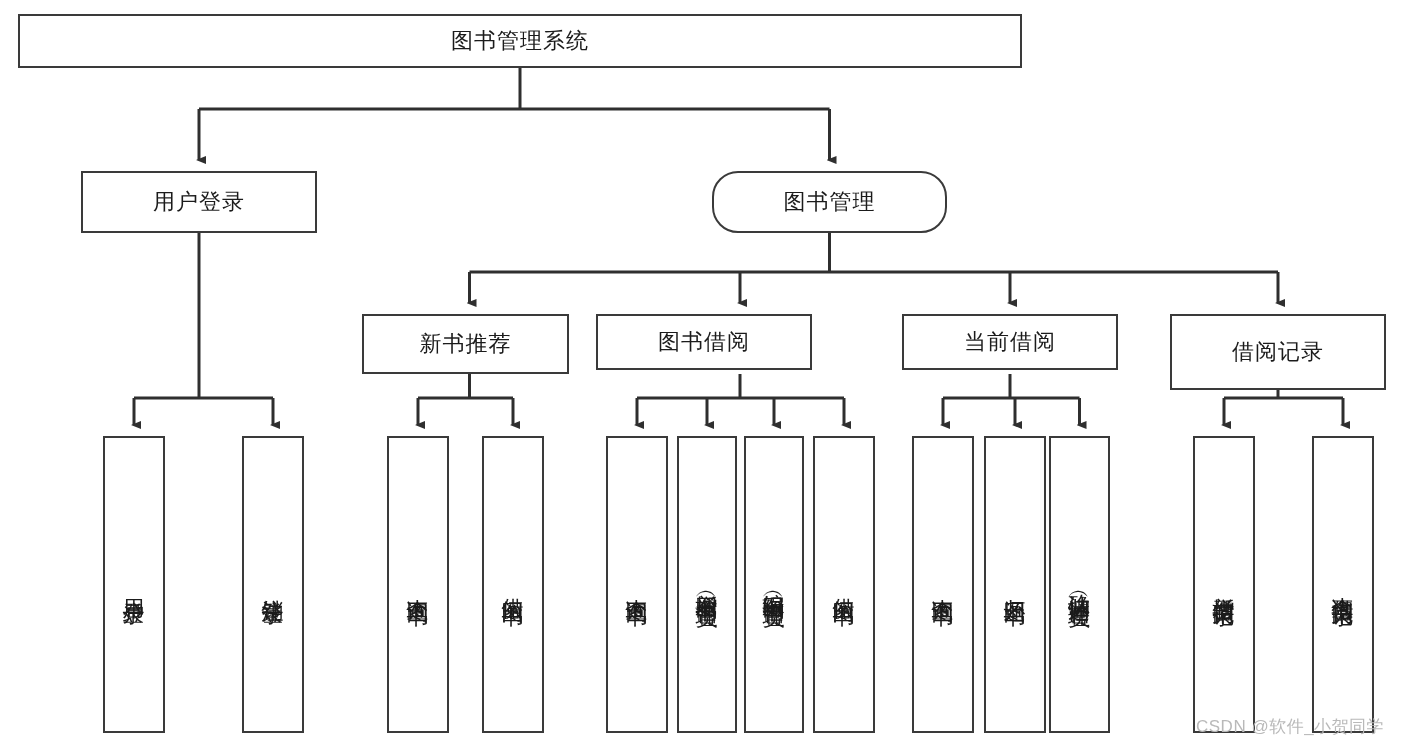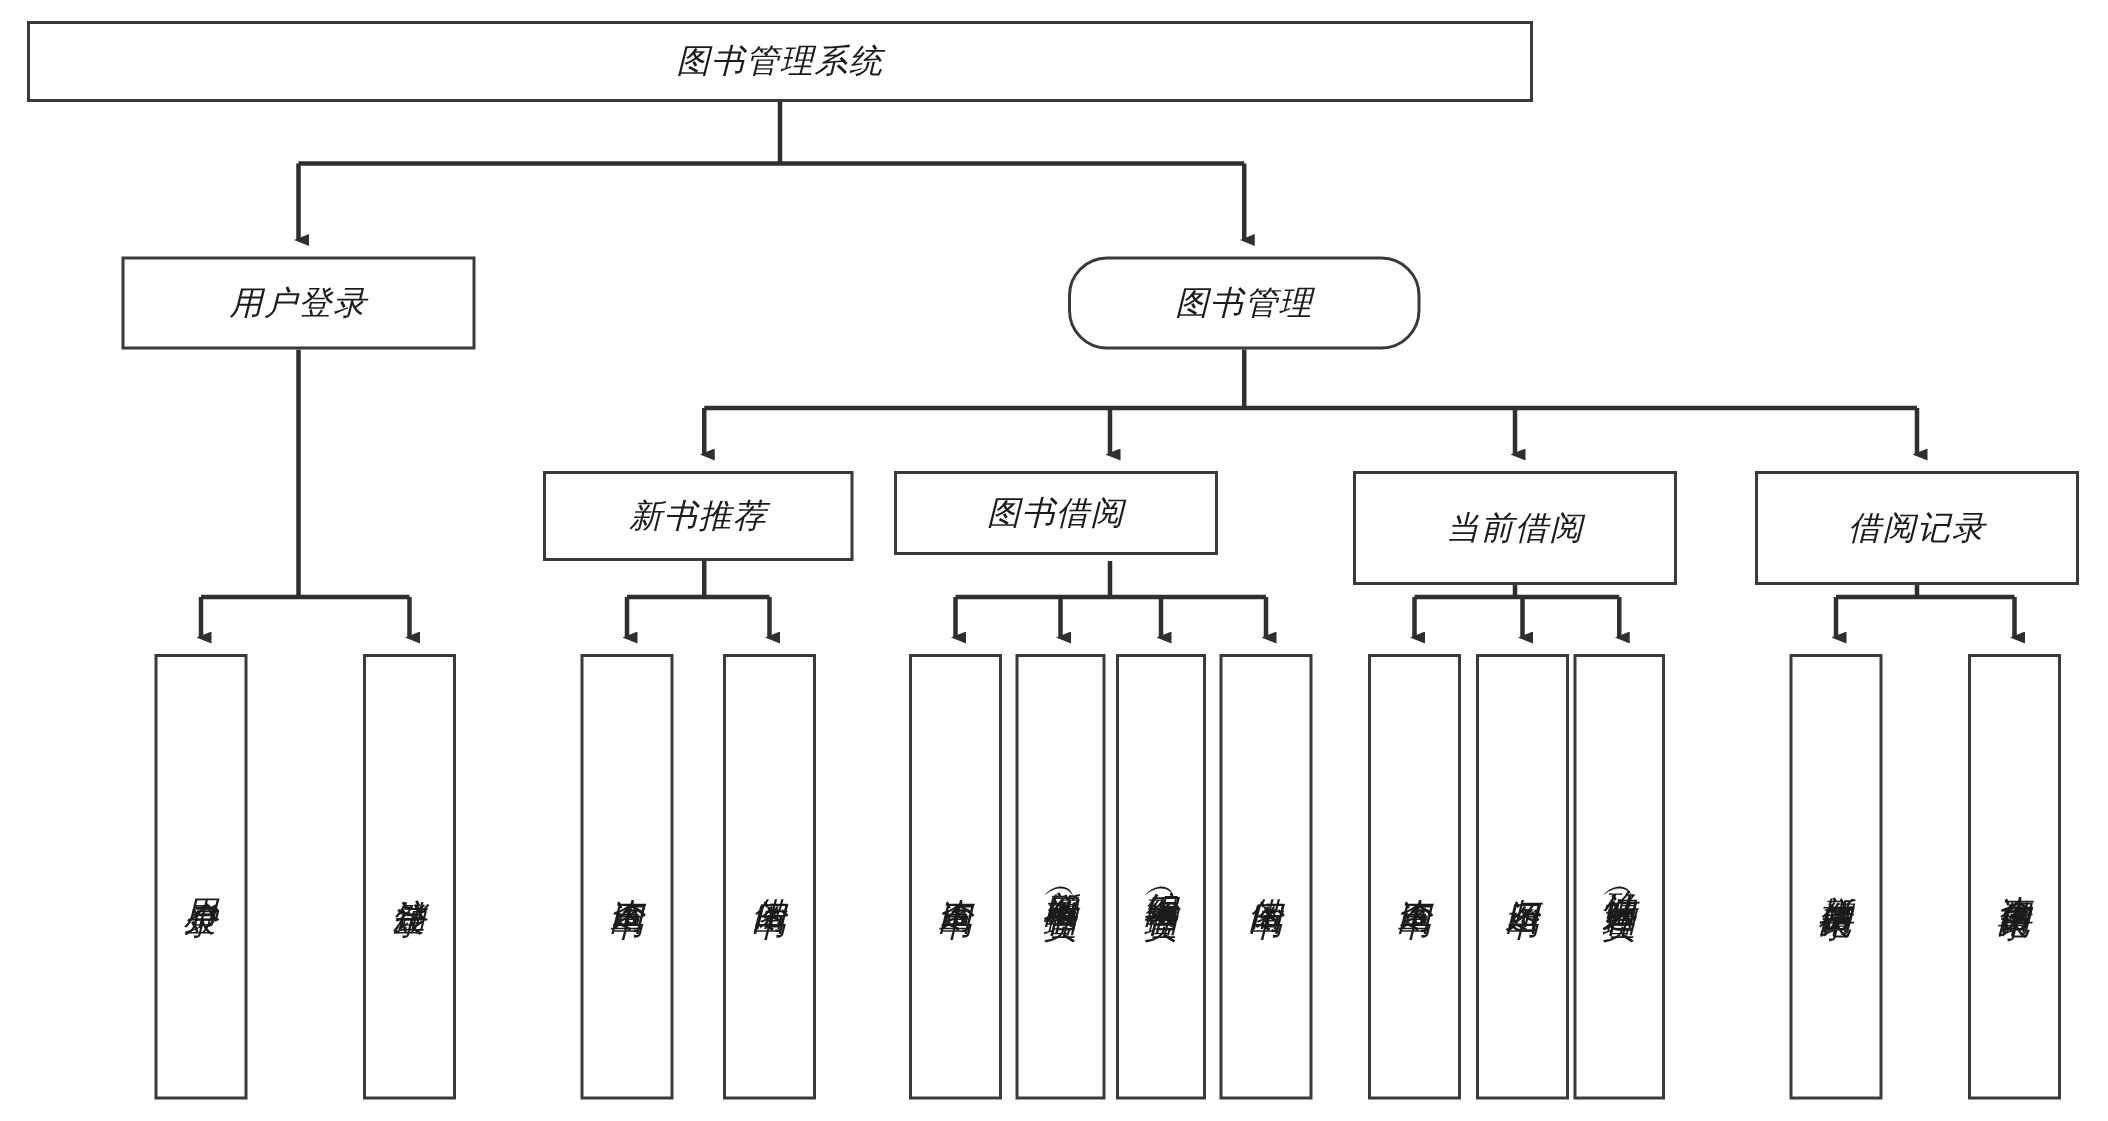--- a/index.html
+++ b/index.html
@@ -9,21 +9,20 @@
   }
   body {
     font-family: "Liberation Sans", "DejaVu Sans", sans-serif;
   }
   #canvas {
     position: relative;
     width: 1405px;
     height: 747px;
     background: #ffffff;
     overflow: hidden;
-    font-style: italic;
   }
   #edges {
     position: absolute;
     left: 0;
     top: 0;
     width: 1405px;
     height: 747px;
     pointer-events: none;
   }
   .node {
@@ -120,21 +119,21 @@
       </div>
       <div class="node horiz" style="left: 712px; top: 171px; width: 235px; height: 62px; border-radius: 26px;">
         <span class="htext">图书管理</span>
       </div>
       <div class="node horiz" style="left: 362px; top: 314px; width: 207px; height: 60px;">
         <span class="htext">新书推荐</span>
       </div>
       <div class="node horiz" style="left: 596px; top: 314px; width: 216px; height: 56px;">
         <span class="htext">图书借阅</span>
       </div>
-      <div class="node horiz" style="left: 902px; top: 314px; width: 216px; height: 76px;">
+      <div class="node horiz" style="left: 902px; top: 314px; width: 216px; height: 56px;">
         <span class="htext">当前借阅</span>
       </div>
       <div class="node horiz" style="left: 1170px; top: 314px; width: 216px; height: 76px;">
         <span class="htext">借阅记录</span>
       </div>
       <div class="node vert" style="left: 103px; top: 436px; width: 62px; height: 297px;">
         <span class="vtext">用户登录</span>
       </div>
       <div class="node vert" style="left: 242px; top: 436px; width: 62px; height: 297px;">
         <span class="vtext">注销登录</span>
@@ -167,13 +166,14 @@
         <span class="vtext">确认归还（管理员）</span>
       </div>
       <div class="node vert" style="left: 1193px; top: 436px; width: 62px; height: 297px;">
         <span class="vtext">新增借阅记录</span>
       </div>
       <div class="node vert" style="left: 1312px; top: 436px; width: 62px; height: 297px;">
         <span class="vtext">查询借阅记录</span>
       </div>
     </div>
 
+  <div id="watermark" style="left: 1196px; top: 715px;">CSDN @软件_小贺同学</div>
 </div>
 
 </body></html>

